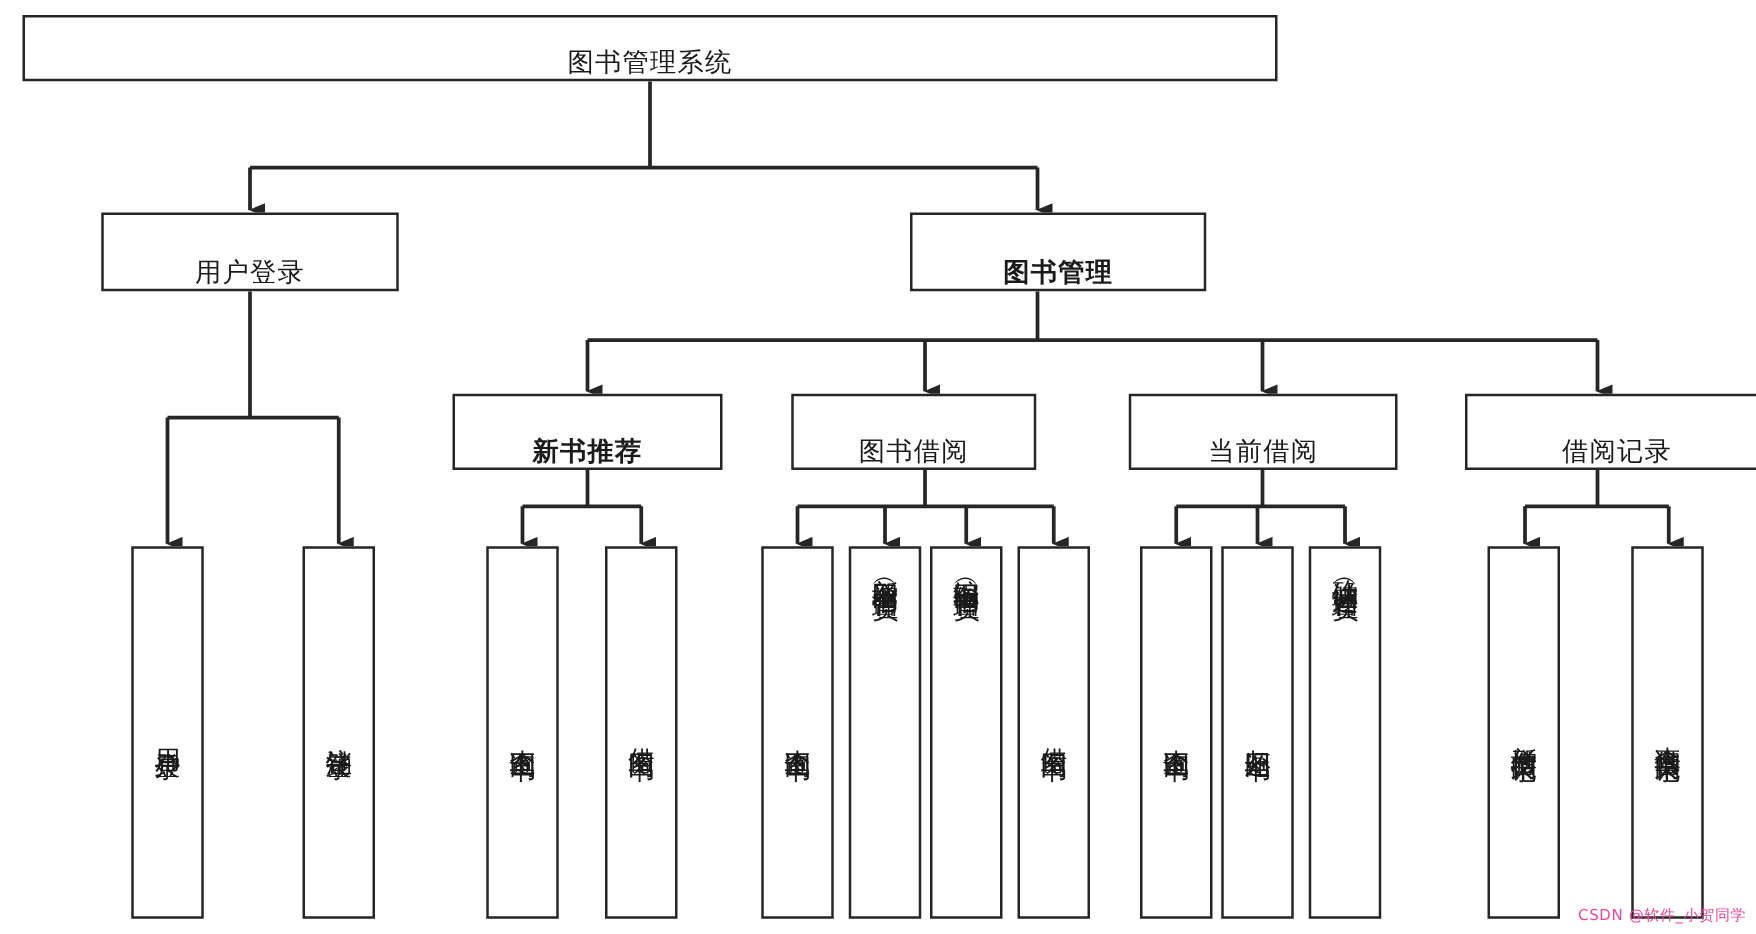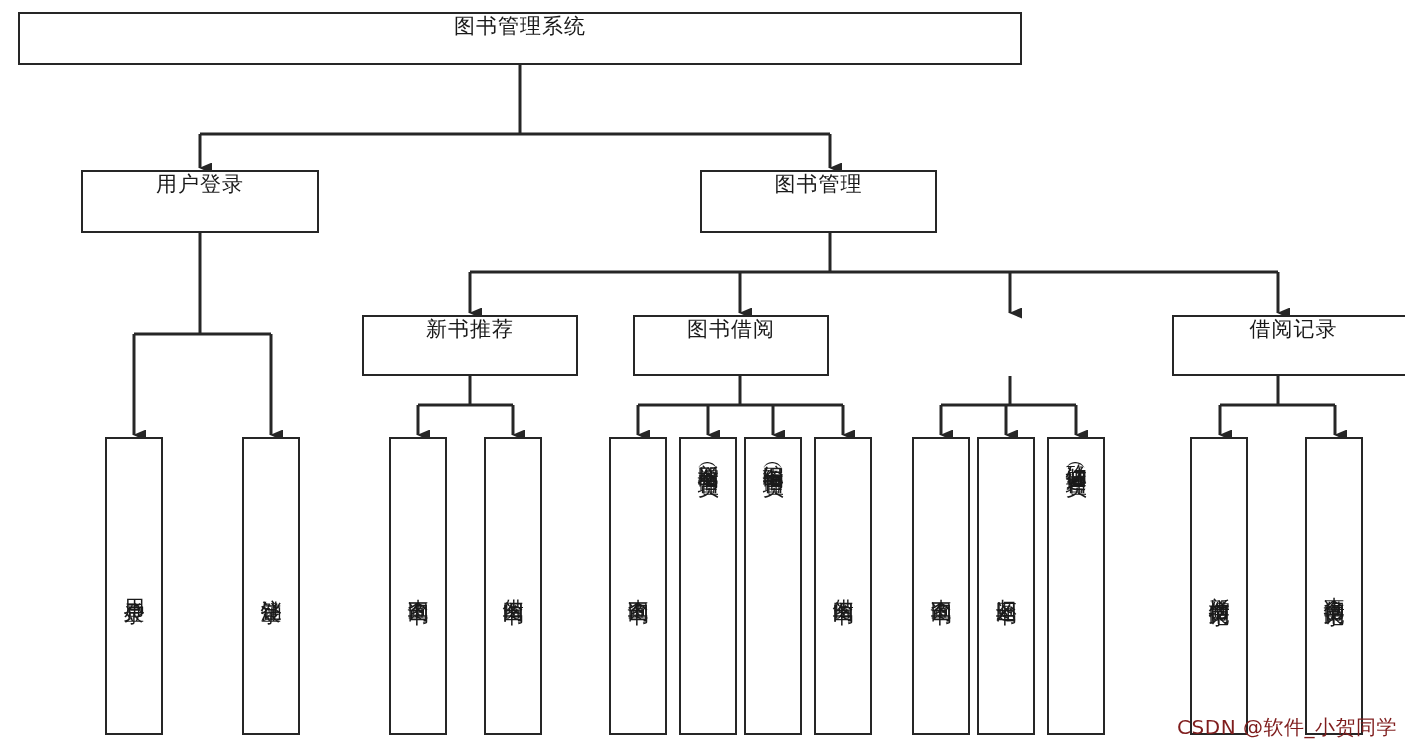--- a/index.html
+++ b/index.html
@@ -10,21 +10,21 @@
   }
   #diagram-root{position:relative;width:1405px;height:747px;background:#ffffff;}
   svg.layer{position:absolute;left:0;top:0;width:1405px;height:747px;}
 
   .node-box{
     position:absolute;
     box-sizing:border-box;
     background:#ffffff;
     border:2px solid #262626;
     display:flex;
-    align-items:flex-start;
+    align-items:flex-end;
     justify-content:center;
     color:#1a1a1a;
   }
   .node-box.horiz{
     font-size:21px;
     line-height:1.2;
     letter-spacing:1px;
   }
   .node-box.vert{
     font-size:21px;
@@ -36,22 +36,22 @@
     justify-content:flex-start;
     padding-top:8px;
     white-space:nowrap;
   }
   .node-box.vert.center-v{ justify-content:center; padding-top:0; }
 
   #watermark{
     position:absolute;
     right:8px;
     bottom:6px;
-    font-size:20px;
-    color:#7f1d1d;
+    font-size:12px;
+    color:#ec4899;
     letter-spacing:0.5px;
     pointer-events:none;
     white-space:nowrap;
   }
 </style>
 </head>
 <body>
 
 <div id="diagram-root">
 
@@ -109,32 +109,35 @@
   </svg>
 
   <div class="node-box horiz" style="left:18px;top:12px;width:1004px;height:53px;">
     <span>图书管理系统</span>
   </div>
 
   <div class="node-box horiz" style="left:81px;top:170px;width:238px;height:63px;">
     <span>用户登录</span>
   </div>
 
-  <div class="node-box horiz" style="left:700px;top:170px;width:237px;height:63px;">
+  <div class="node-box horiz" style="left:728px;top:170px;width:237px;height:63px;font-weight:bold;">
     <span>图书管理</span>
   </div>
 
-  <div class="node-box horiz" style="left:362px;top:315px;width:216px;height:61px;">
+  <div class="node-box horiz" style="left:362px;top:315px;width:216px;height:61px;font-weight:bold;">
     <span>新书推荐</span>
   </div>
 
   <div class="node-box horiz" style="left:633px;top:315px;width:196px;height:61px;">
     <span>图书借阅</span>
   </div>
 
+  <div class="node-box horiz" style="left:903px;top:315px;width:215px;height:61px;">
+    <span>当前借阅</span>
+  </div>
 
   <div class="node-box horiz" style="left:1172px;top:315px;width:243px;height:61px;">
     <span>借阅记录</span>
   </div>
 
   <div class="node-box vert center-v" style="left:105px;top:437px;width:58px;height:298px;">
     <span>用户登录</span>
   </div>
 
   <div class="node-box vert center-v" style="left:242px;top:437px;width:58px;height:298px;">

